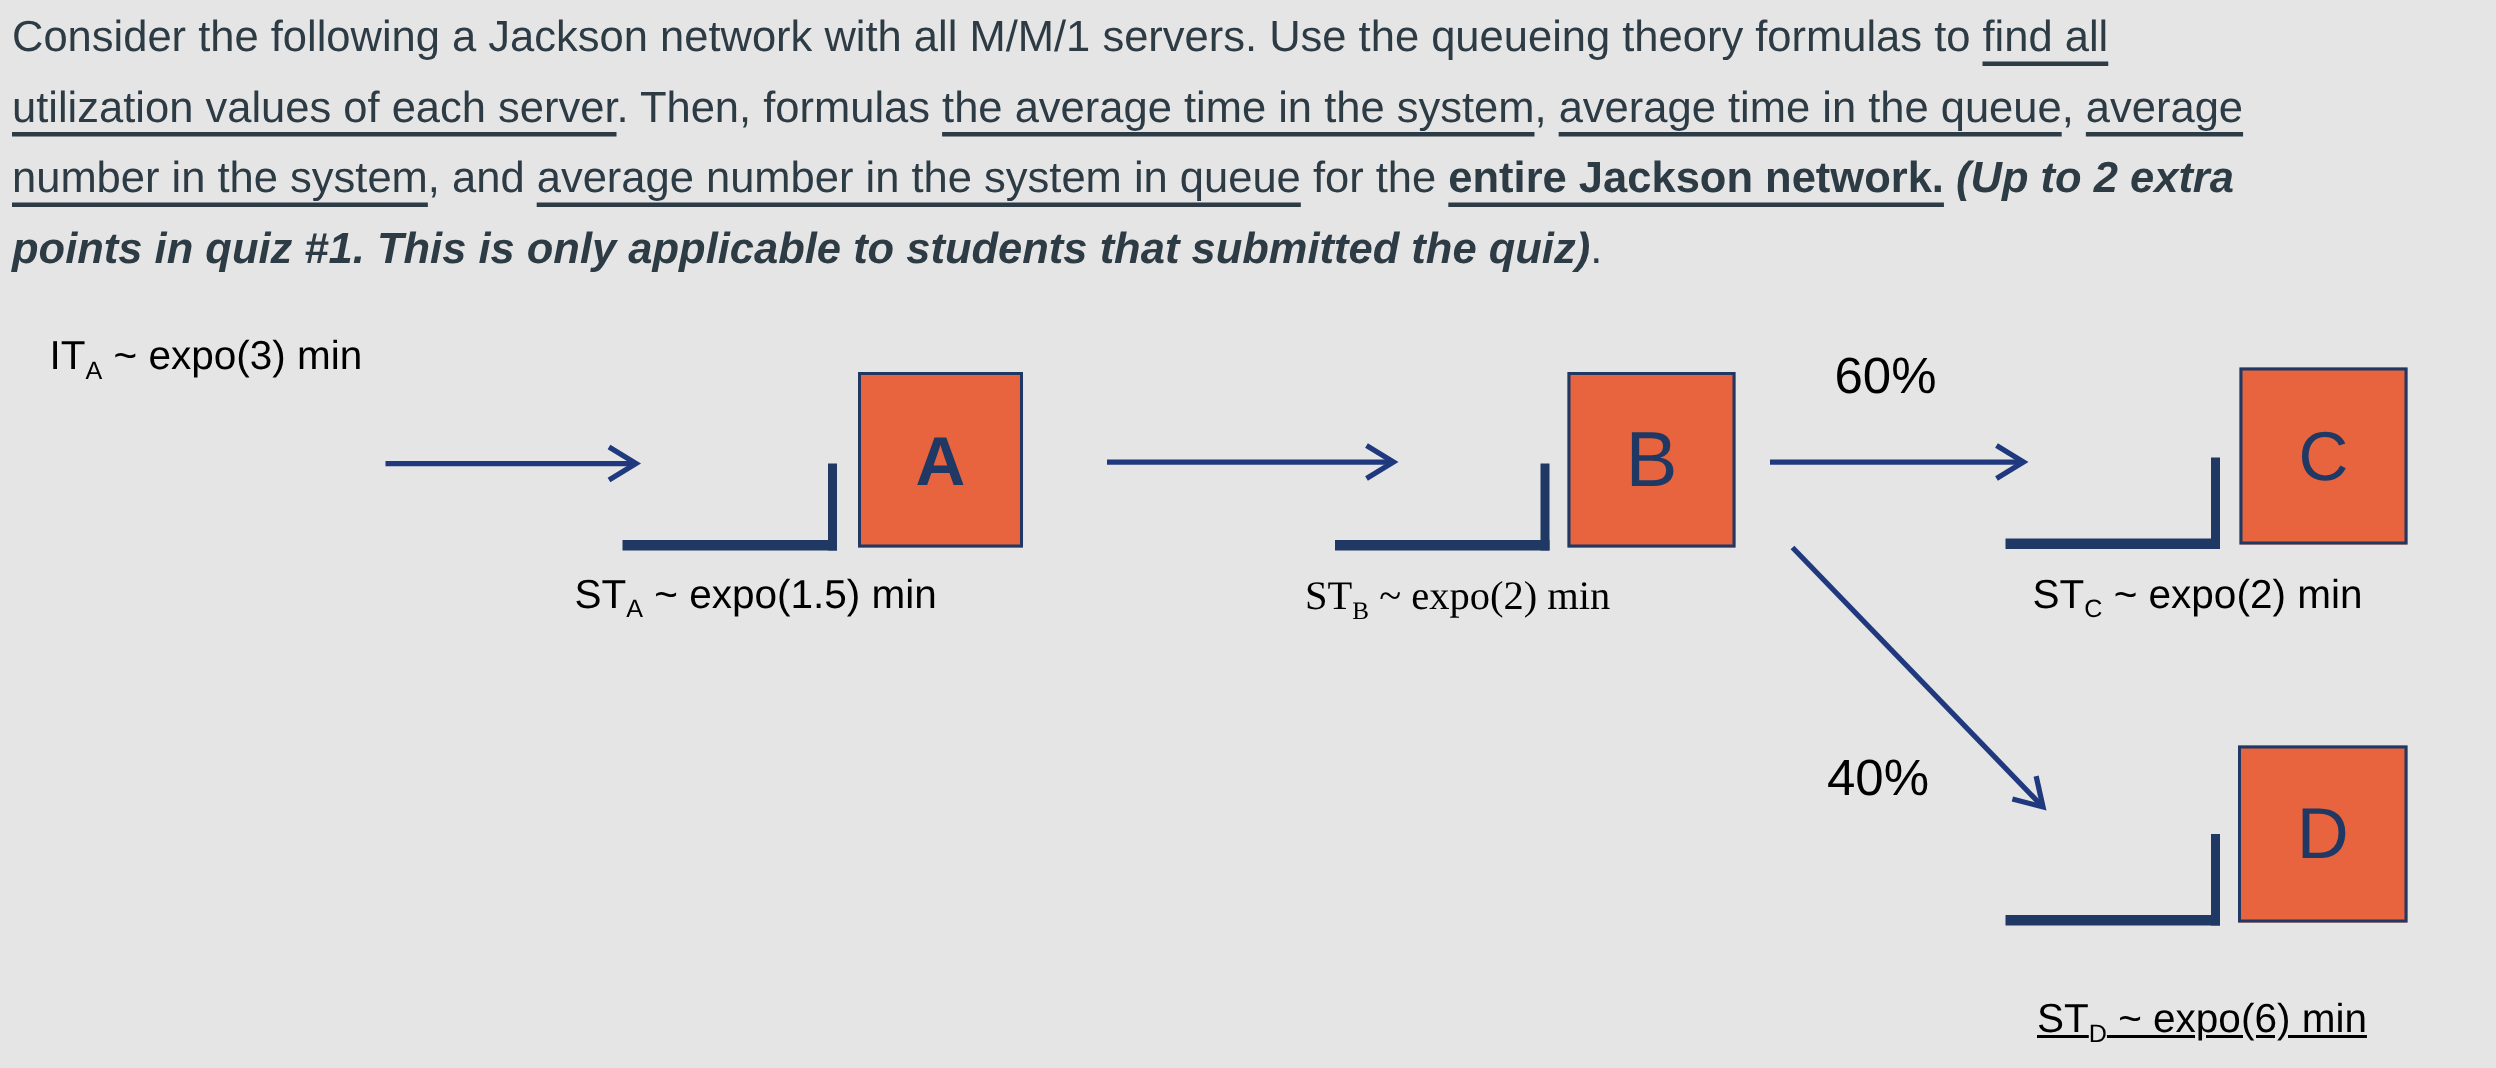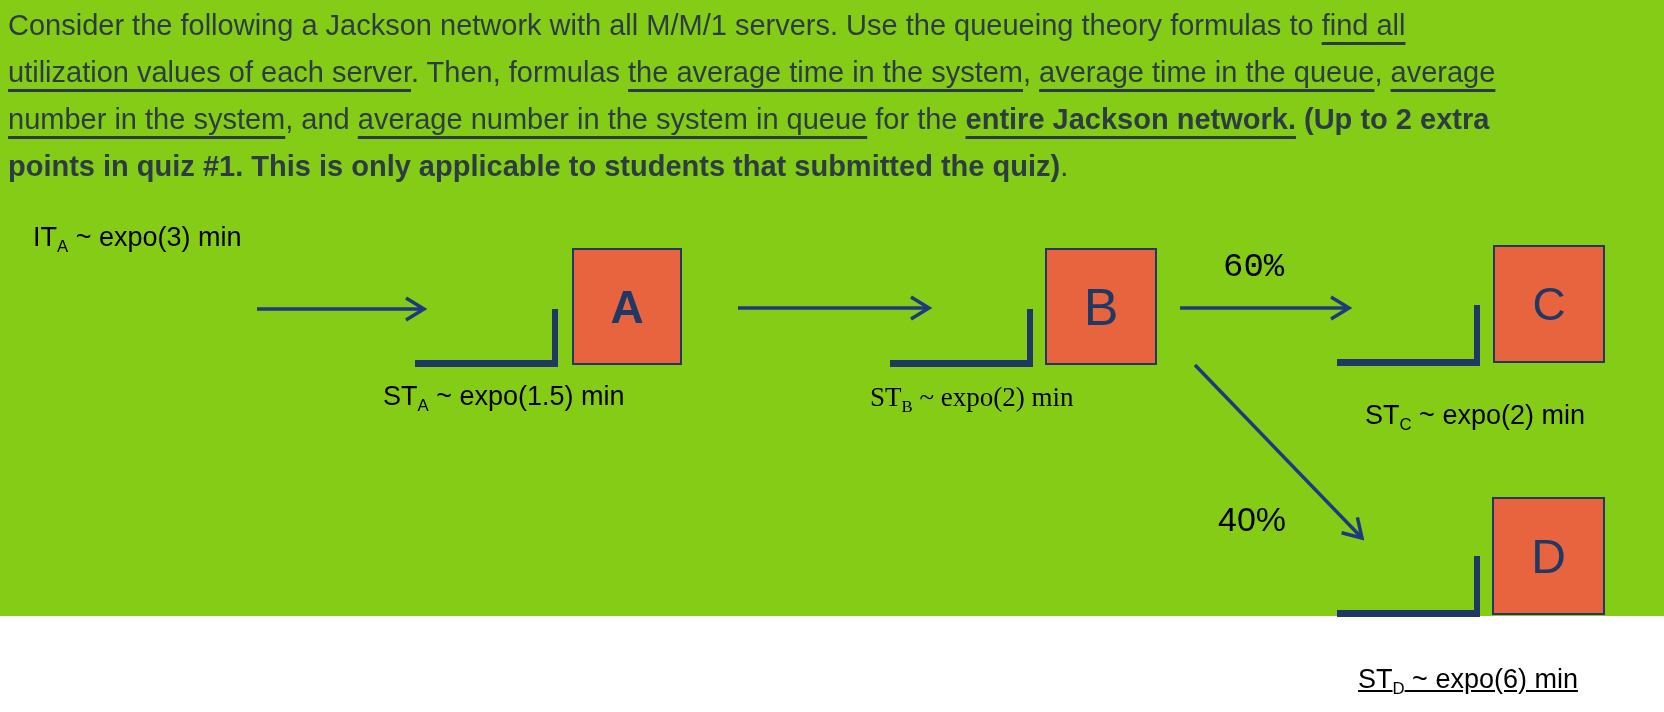--- a/index.html
+++ b/index.html
@@ -7,31 +7,31 @@
     --server-border:#1F3864;
     --letter:#1F3864;
     --queue:#1F3864;
     --arrow:#20397E;
     --ptext:#2D3B45;
     --dtext:#000000;
   }
   *{margin:0;padding:0;box-sizing:border-box;}
   html,body{width:1664px;height:712px;background:#ffffff;overflow:hidden;
     font-family:"Liberation Sans","DejaVu Sans",sans-serif;}
-  #stage{position:relative;width:1664px;height:616px;background:#84cc16;}
+  #stage{position:relative;width:1664px;height:712px;background:#e5e5e5;}
 
   
   #problem-text{
     position:absolute;left:8px;top:2px;width:1650px;
     font-size:29px;line-height:47px;color:var(--ptext);
   }
   .pline{white-space:pre;}
   .u{text-decoration:underline;text-decoration-thickness:2.5px;text-underline-offset:7px;}
   .b{font-weight:700;}
-  .i{}
+  .i{font-style:italic;}
 
   
   .dlabel{
     position:absolute;font-size:27px;color:var(--dtext);white-space:pre;
   }
   .dlabel sub{font-size:0.62em;line-height:0;}
   .pct{
     position:absolute;font-size:34px;color:var(--dtext);white-space:pre;
   }
   .server{
@@ -92,19 +92,19 @@
     </div>
   <div id="server-c" class="server">
       <span>C</span>
     </div>
   <div id="server-d" class="server">
       <span>D</span>
     </div>
 
   <div class="dlabel" style="left:383px;top:381px;"><span>ST</span><sub>A</sub><span> ~ expo(1.5) min</span></div>
   <div class="dlabel" style="left:870px;top:382px;font-family:Liberation Serif, serif;"><span>ST</span><sub>B</sub><span> ~ expo(2) min</span></div>
-  <div class="dlabel" style="left:1355px;top:400px;margin-left:10px;"><span>ST</span><sub>C</sub><span> ~ expo(2) min</span></div>
+  <div class="dlabel" style="left:1355px;top:381px;"><span>ST</span><sub>C</sub><span> ~ expo(2) min</span></div>
   <div class="dlabel" style="left:1358px;top:664px;text-decoration:underline;"><span>ST</span><sub>D</sub><span> ~ expo(6) min</span></div>
 
-  <div class="pct" style="left:1223px;top:248px;font-family:Liberation Mono, monospace;">60%</div>
+  <div class="pct" style="left:1223px;top:232px;">60%</div>
   <div class="pct" style="left:1218px;top:500px;">40%</div>
 
 </div>
 
 </body></html>

